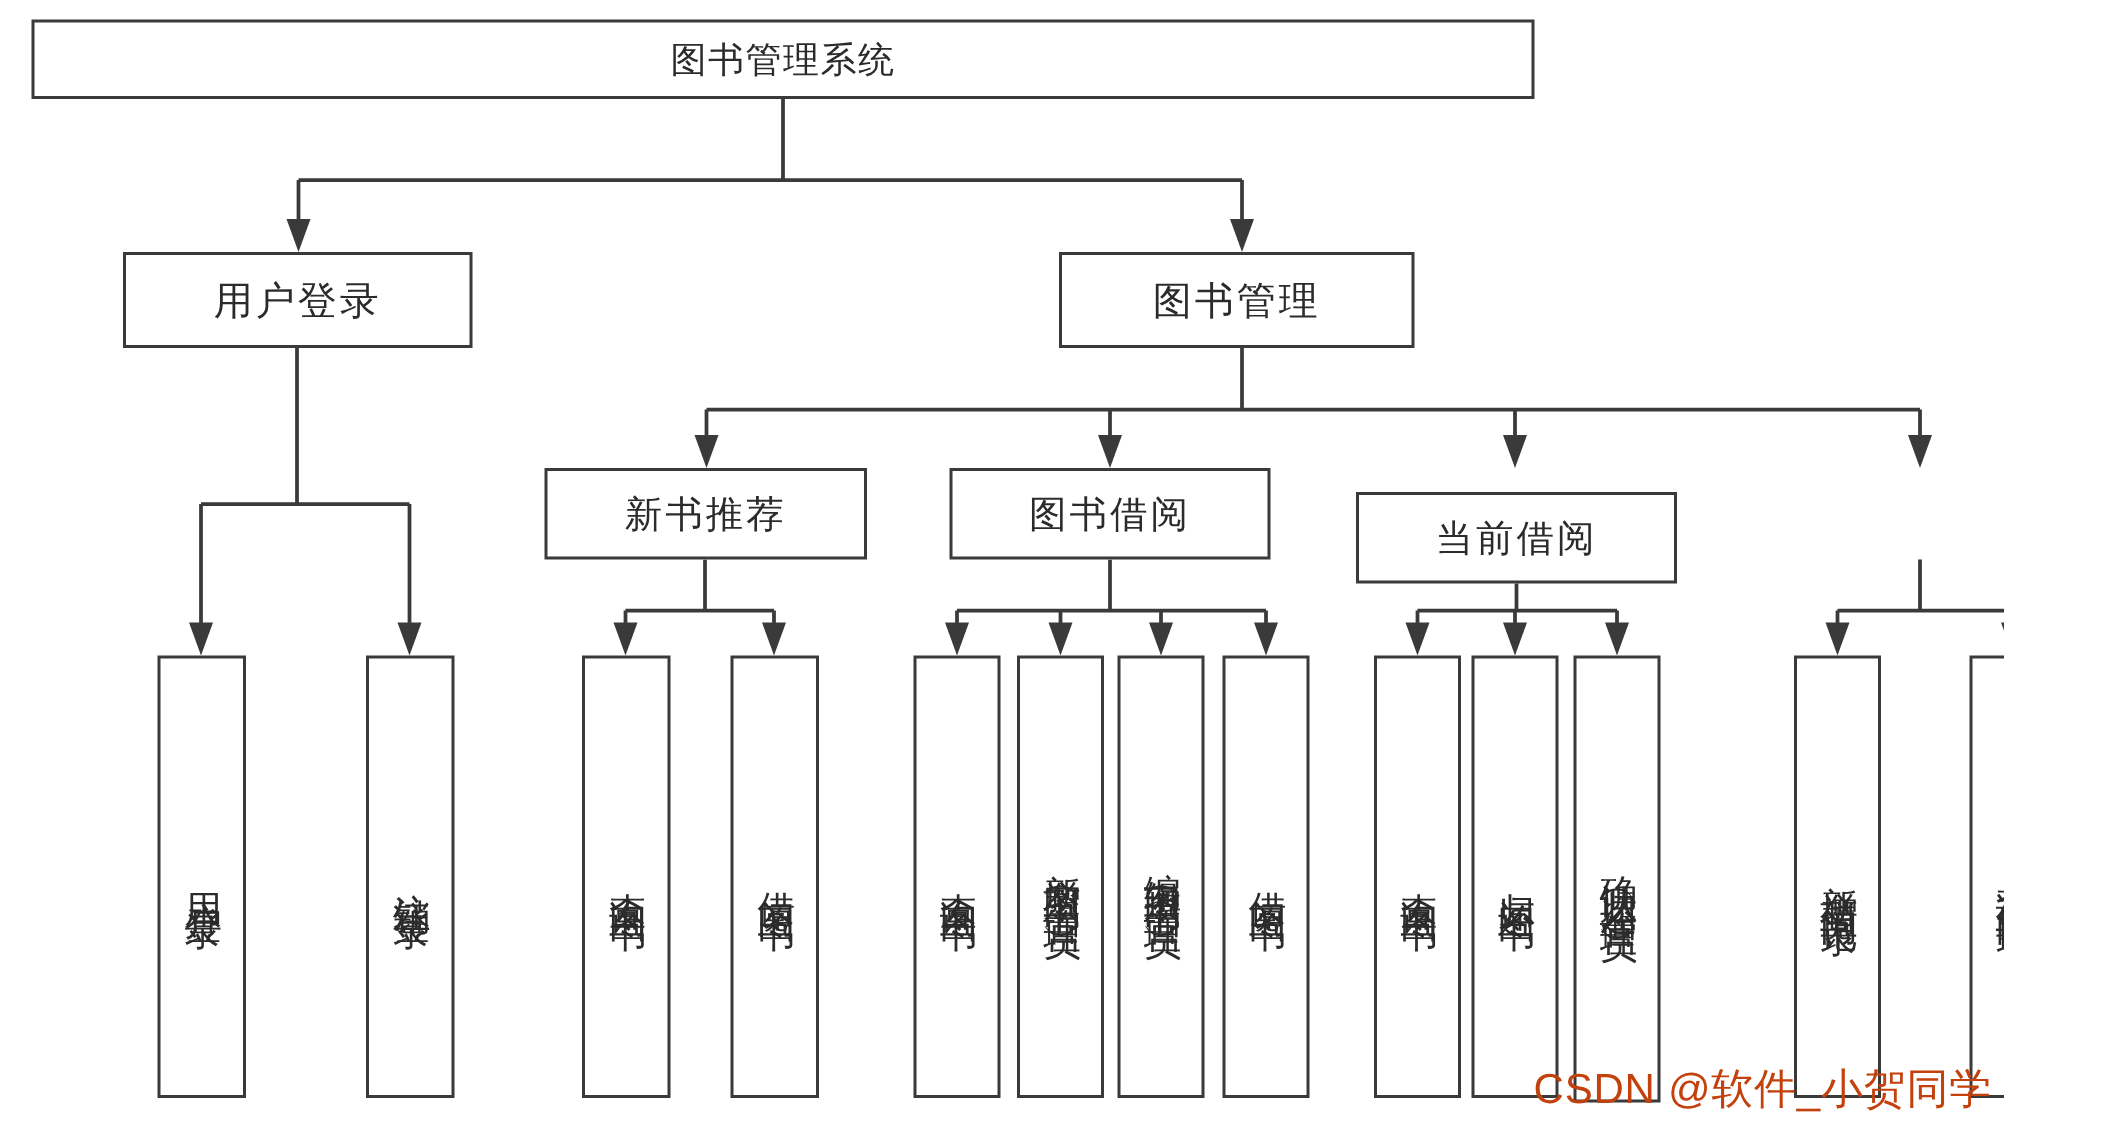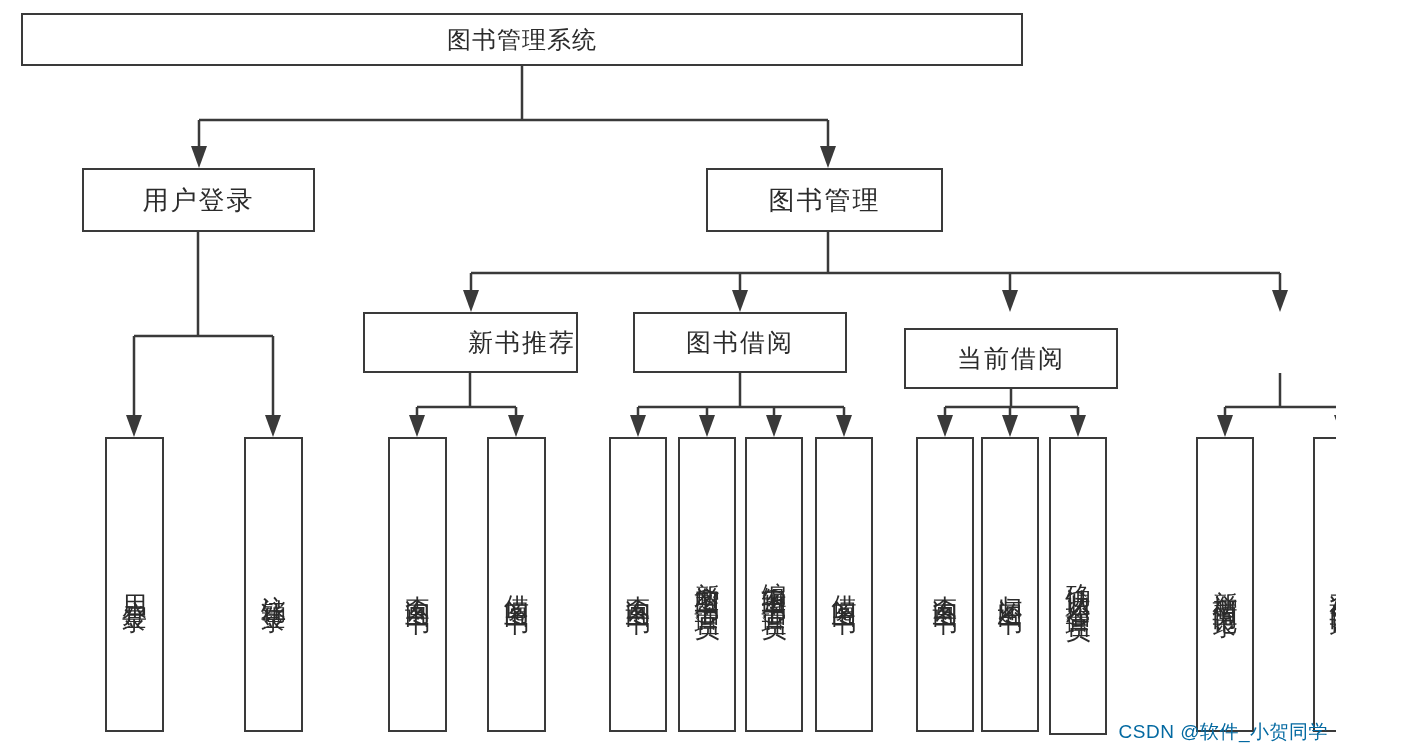--- a/index.html
+++ b/index.html
@@ -41,22 +41,22 @@
     writing-mode: vertical-lr;
     text-orientation: mixed;
     letter-spacing: 5px;
     line-height: 1;
     white-space: nowrap;
   }
   .watermark {
     position: absolute;
     right: 8px;
     bottom: 2px;
-    font-size: 19px;
-    color: #0369a1;
+    font-size: 28px;
+    color: #c2410c;
     letter-spacing: 0.5px;
   }
 </style>
 </head>
 <body>
 
 <div id="canvas">
 
   <svg id="wires" viewBox="0 0 1405 747" xmlns="http://www.w3.org/2000/svg">
     <g stroke="#3a3a3a" stroke-width="2.5" fill="none">
@@ -109,21 +109,21 @@
     <span>图书管理系统</span>
   </div>
 
   <div class="box branch-box" style="left:82px; top:168px; width:233px; height:64px;">
     <span>用户登录</span>
   </div>
   <div class="box branch-box" style="left:706px; top:168px; width:237px; height:64px;text-align:center;">
     <span>图书管理</span>
   </div>
 
-  <div class="box group-box" style="left:363px; top:312px; width:215px; height:61px;justify-content:flex-end;">
+  <div class="box group-box" style="left:363px; top:312px; width:215px; height:61px;">
     <span>新书推荐</span>
   </div>
   <div class="box group-box" style="left:633px; top:312px; width:214px; height:61px;align-items:center;">
     <span>图书借阅</span>
   </div>
   <div class="box group-box" style="left:904px; top:328px; width:214px; height:61px;">
     <span>当前借阅</span>
   </div>
 
   <div class="box leaf-box" style="left:105px; top:437px; width:59px; height:295px;">

